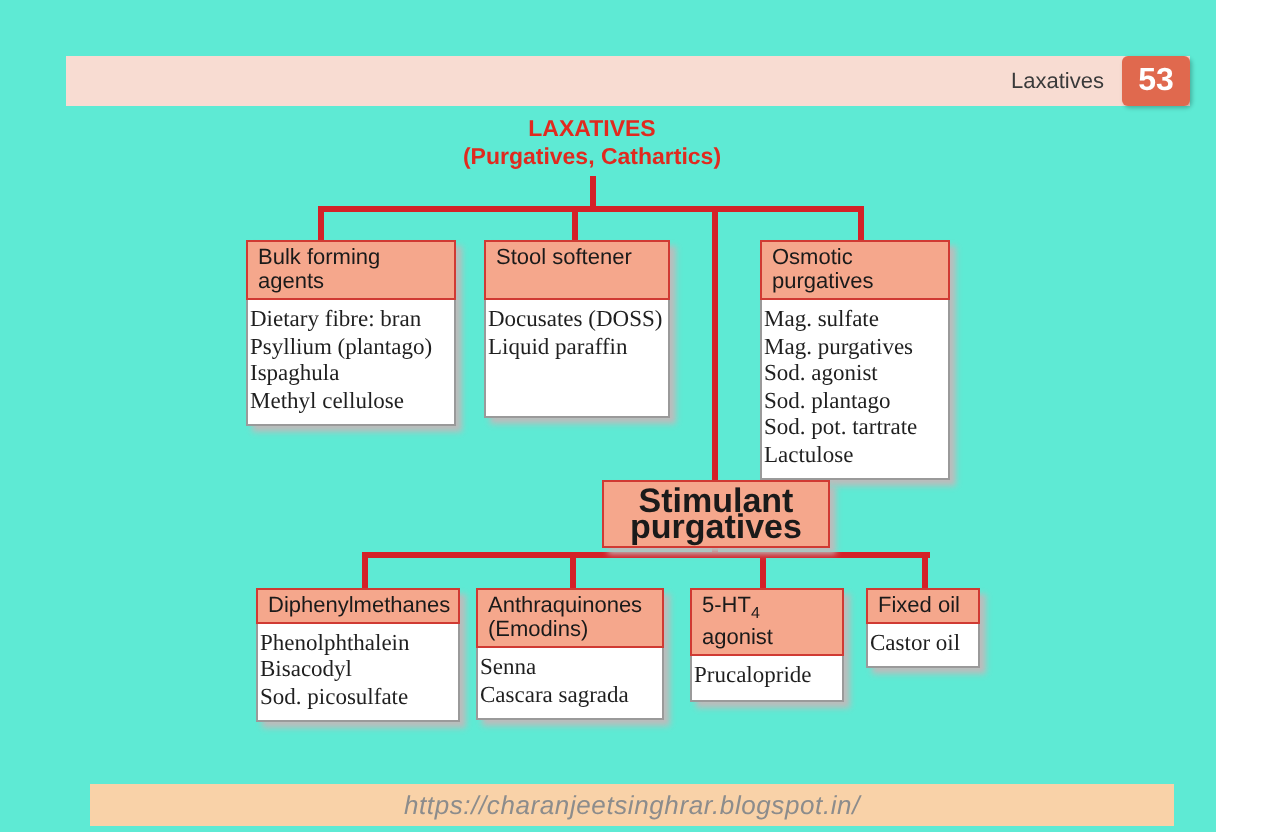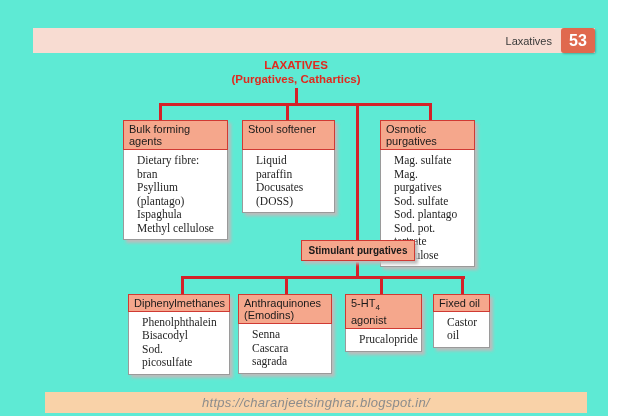--- a/index.html
+++ b/index.html
@@ -33,27 +33,27 @@
   .box-header{
     background:var(--box-header-fill,#f5a78c);
     border:1.5px solid var(--box-header-border,#d03a33);
     font-weight:normal;font-size:11px;line-height:12.5px;
     padding:1.5px 5px;color:#1a1a1a;
   }
   .hdr-tall{min-height:25px;}
   .box-body{
     background:#fff;border:1px solid #9a9a9a;border-top:none;
     font-family:"Liberation Serif",serif;font-size:11.5px;line-height:13.5px;
-    padding:4px 13px;color:#1f1f1f;
+    padding:4px 1px;color:#1f1f1f;
   }
   .solo-header{
     position:absolute;box-shadow:3px 3px 3px #bcbcbc;
     background:var(--box-header-fill,#f5a78c);
     border:1.5px solid var(--box-header-border,#d03a33);
-    font-weight:bold;font-size:10px;line-height:13px;
+    font-weight:bold;font-size:17px;line-height:13px;
     padding:3px 0;text-align:center;color:#1a1a1a;
   }
   sub.ht4{font-size:8px;}
   
   #footer-bar{
     position:absolute;left:45px;top:392px;width:542px;height:21px;
     background:var(--footer-bg,#f9d2a8);
     display:flex;align-items:center;justify-content:center;
   }
   #footer-url{
@@ -94,31 +94,31 @@
         <div>Dietary fibre: bran</div>
         <div>Psyllium (plantago)</div>
         <div>Ispaghula</div>
         <div>Methyl cellulose</div>
       </div>
   </div>
 
   <div class="box" style="left:242px;top:120px;width:93px">
     <div class="box-header hdr-tall">Stool softener</div>
     <div class="box-body" style="min-height:50px">
+        <div>Docusates (DOSS)</div>
         <div>Liquid paraffin</div>
-        <div>Docusates (DOSS)</div>
       </div>
   </div>
 
   <div class="box" style="left:380px;top:120px;width:95px">
     <div class="box-header hdr-tall">Osmotic purgatives</div>
     <div class="box-body">
         <div>Mag. sulfate</div>
         <div>Mag. purgatives</div>
-        <div>Sod. sulfate</div>
+        <div>Sod. agonist</div>
         <div>Sod. plantago</div>
         <div>Sod. pot. tartrate</div>
         <div>Lactulose</div>
       </div>
   </div>
 
   <div class="solo-header" style="left:301px;top:240px;width:112px">Stimulant purgatives</div>
 
   <div class="box" style="left:128px;top:294px;width:102px">
     <div class="box-header">Diphenylmethanes</div>

